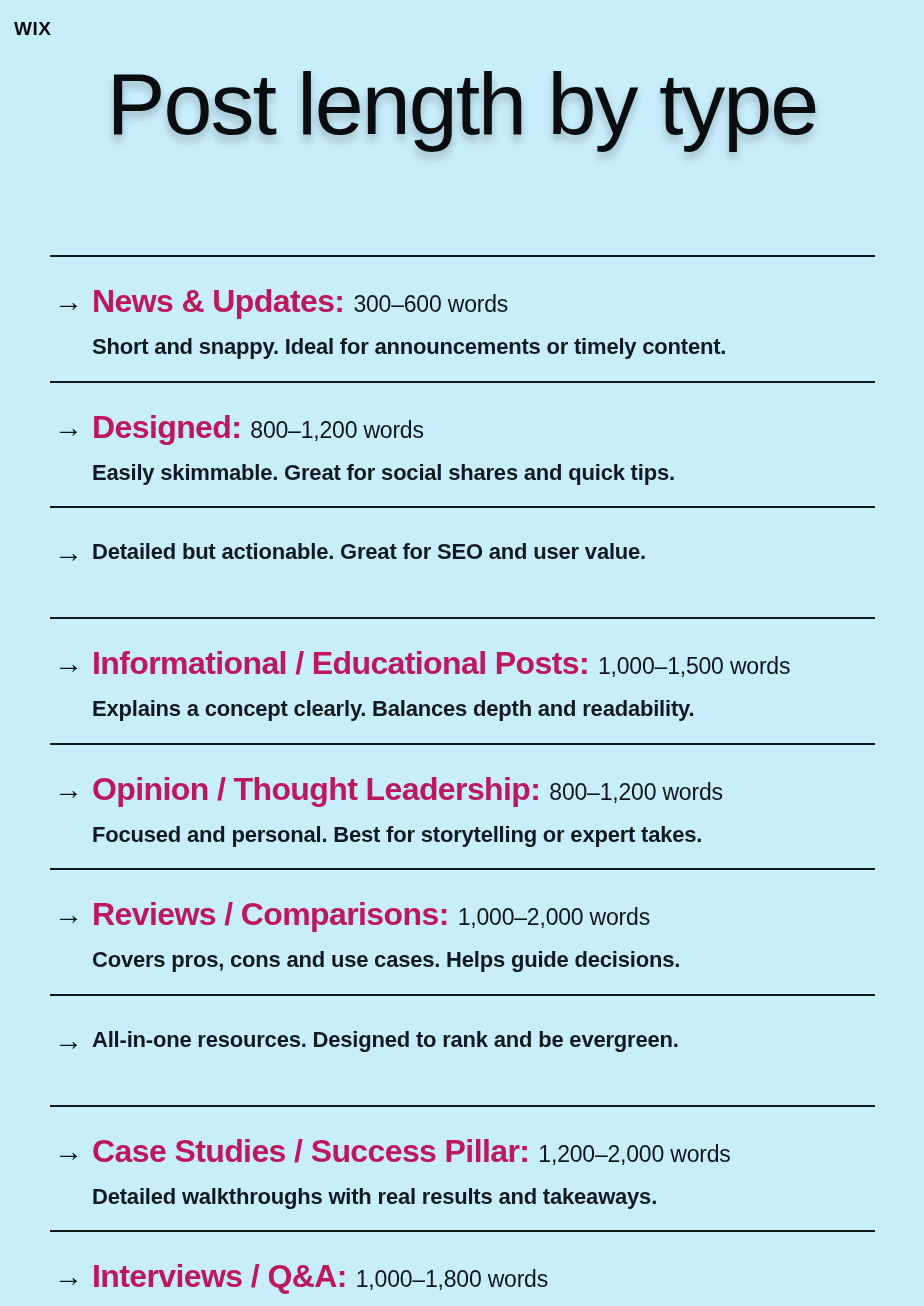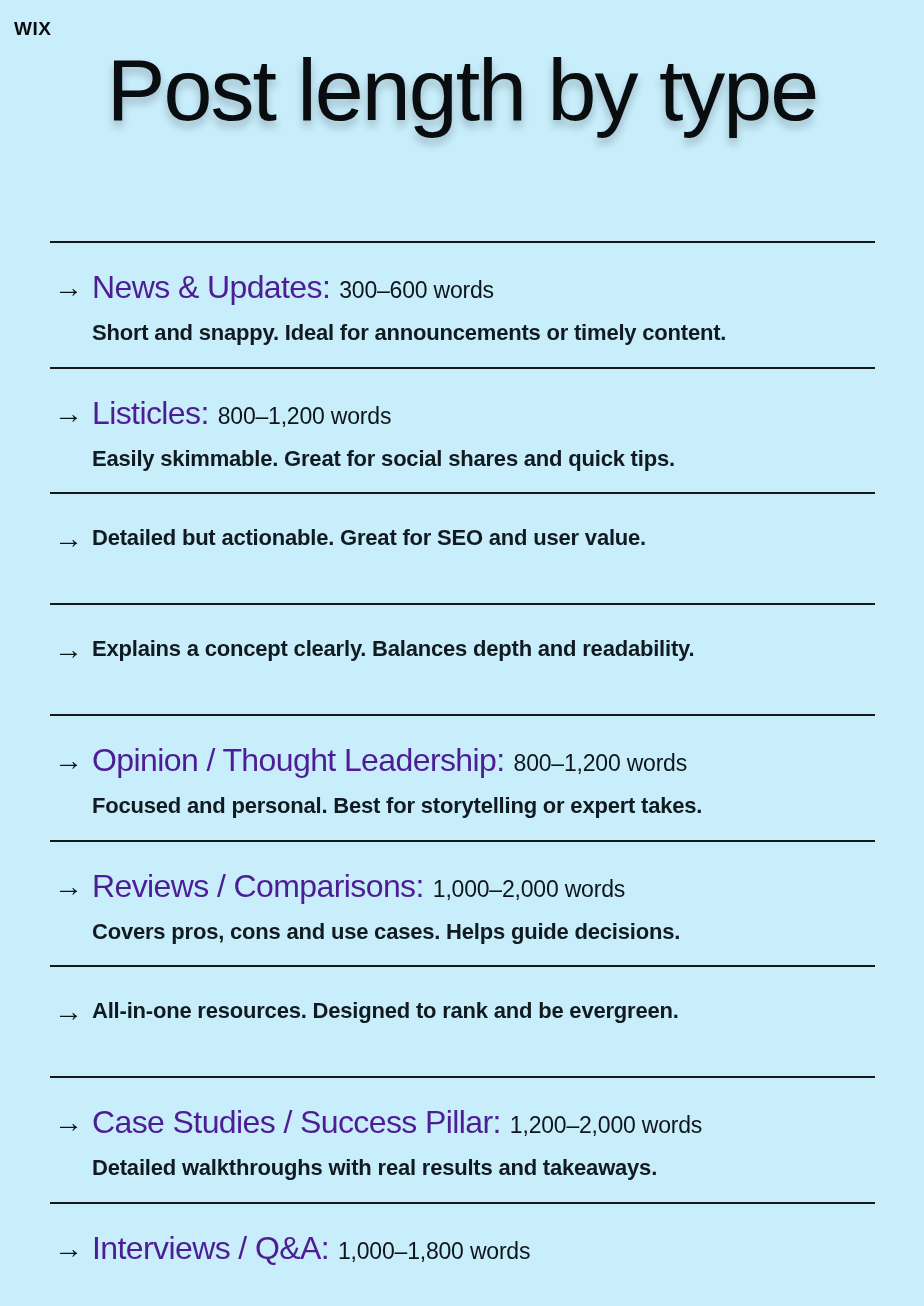--- a/index.html
+++ b/index.html
@@ -17,21 +17,21 @@
   .logo {
     position: absolute;
     top: 18px;
     left: 14px;
     font-size: 19px;
     font-weight: 700;
     letter-spacing: 0.5px;
     color: #0a0d10;
   }
   .page-title {
-    padding-top: 42px;
+    padding-top: 56px;
     text-align: center;
     font-size: 88px;
     font-weight: 500;
     letter-spacing: -2px;
     line-height: 1.08;
     color: #0a0d10;
     text-shadow: 0 6px 9px rgba(0, 0, 0, 0.22);
     white-space: nowrap;
   }
   .list {
@@ -52,23 +52,23 @@
     color: #0e161b;
     font-weight: 400;
   }
   .content { flex: 1 1 auto; }
   .line1 {
     line-height: 40px;
     white-space: nowrap;
   }
   .heading {
     font-size: 32px;
-    font-weight: 400;
+    font-weight: 700;
     letter-spacing: -0.6px;
-    color: #4c1d95;
+    color: #be185d;
   }
   .range {
     font-size: 23px;
     font-weight: 400;
     letter-spacing: -0.2px;
     margin-left: 9px;
     color: #0e161b;
     text-align: right;
   }
   .desc {
@@ -95,36 +95,39 @@
         <span class="heading">News &amp; Updates:</span><span class="range">300–600 words</span>
       </div>
       <div class="desc">Short and snappy. Ideal for announcements or timely content.</div>
     </div>
   </div>
 
   <div class="row">
     <span class="arrow">→</span>
     <div class="content">
       <div class="line1">
-        <span class="heading">Listicles:</span><span class="range">800–1,200 words</span>
+        <span class="heading">Designed:</span><span class="range">800–1,200 words</span>
       </div>
       <div class="desc">Easily skimmable. Great for social shares and quick tips.</div>
     </div>
   </div>
 
   <div class="row">
     <span class="arrow">→</span>
     <div class="content">
       <div class="desc">Detailed but actionable. Great for SEO and user value.</div>
     </div>
   </div>
 
   <div class="row">
     <span class="arrow">→</span>
     <div class="content">
+      <div class="line1">
+        <span class="heading">Informational / Educational Posts:</span><span class="range">1,000–1,500 words</span>
+      </div>
       <div class="desc">Explains a concept clearly. Balances depth and readability.</div>
     </div>
   </div>
 
   <div class="row">
     <span class="arrow">→</span>
     <div class="content">
       <div class="line1">
         <span class="heading">Opinion / Thought Leadership:</span><span class="range">800–1,200 words</span>
       </div>

